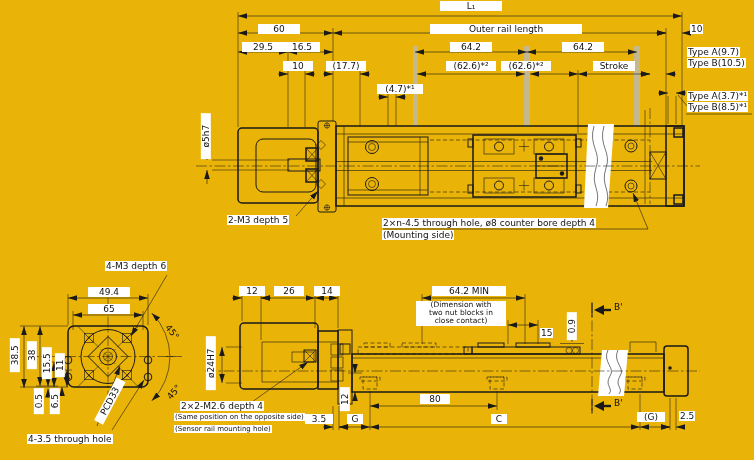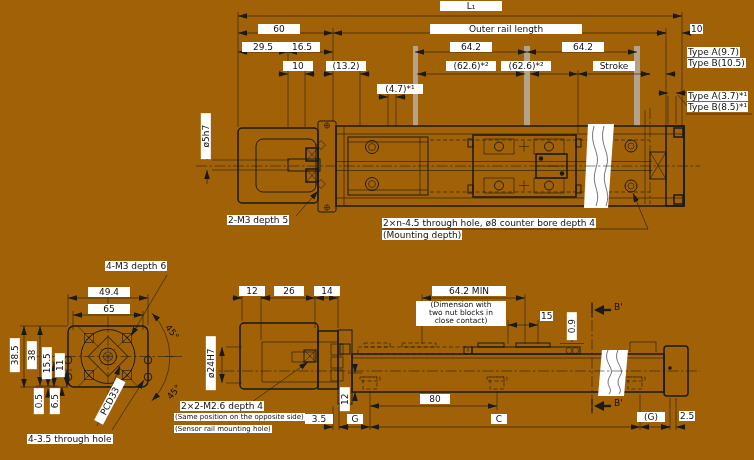--- a/index.html
+++ b/index.html
@@ -1,16 +1,16 @@
 <!DOCTYPE html>
 <html><head>
 <meta charset="utf-8">
 <style>
   html,body{margin:0;padding:0;background:#fff;}
-  #stage{position:relative;width:754px;height:460px;background:#a16207;overflow:hidden;
+  #stage{position:relative;width:754px;height:460px;background:#eab308;overflow:hidden;
          font-family:"DejaVu Sans",sans-serif;}
   #stage svg{position:absolute;left:0;top:0;}
   .o2{fill:none;stroke:#1a1a1a;stroke-width:1.5;}
   .o1{fill:none;stroke:#1a1a1a;stroke-width:1;}
   .t {fill:none;stroke:#1a1a1a;stroke-width:0.6;}
   .ext{fill:none;stroke:#1a1a1a;stroke-width:0.55;}
   .cl{fill:none;stroke:#1a1a1a;stroke-width:0.55;stroke-dasharray:11 2.5 2.5 2.5;}
   .hid{fill:none;stroke:#1a1a1a;stroke-width:0.6;stroke-dasharray:4 2.5;}
   .dim{fill:none;stroke:#1a1a1a;stroke-width:0.6;marker-start:url(#ar);marker-end:url(#ar);}
   .stub{fill:none;stroke:#1a1a1a;stroke-width:0.6;marker-end:url(#ar);}
@@ -332,35 +332,35 @@
   </g>
 </svg>
 
   <div class="lb c" style="left:440px;top:1px;width:60px">L₁</div>
   <div class="lb c" style="left:258px;top:24px;width:40px">60</div>
   <div class="lb c" style="left:430px;top:24px;width:150px">Outer rail length</div>
   <div class="lb" style="left:690px;top:24px">10</div>
   <div class="lb c" style="left:242px;top:42px;width:40px">29.5</div>
   <div class="lb c" style="left:284px;top:42px;width:34px">16.5</div>
   <div class="lb c" style="left:283px;top:61px;width:28px">10</div>
-  <div class="lb c" style="left:326px;top:61px;width:38px">(13.2)</div>
+  <div class="lb c" style="left:326px;top:61px;width:38px">(17.7)</div>
   <div class="lb c" style="left:450px;top:42px;width:40px">64.2</div>
   <div class="lb c" style="left:446px;top:61px;width:48px">(62.6)*²</div>
   <div class="lb c" style="left:377px;top:84px;width:44px">(4.7)*¹</div>
   <div class="lb c" style="left:562px;top:42px;width:40px">64.2</div>
   <div class="lb c" style="left:501px;top:61px;width:48px">(62.6)*²</div>
   <div class="lb c" style="left:593px;top:61px;width:40px">Stroke</div>
   <div class="lb" style="left:687px;top:47px">Type A(9.7)</div>
   <div class="lb" style="left:687px;top:58px">Type B(10.5)</div>
   <div class="lb" style="left:687px;top:91px">Type A(3.7)*¹</div>
   <div class="lb" style="left:687px;top:102px">Type B(8.5)*¹</div>
   <div class="lb c rot" style="left:183px;top:131px;width:44px">ø5h7</div>
   <div class="lb" style="left:227px;top:215px">2-M3 depth 5</div>
   <div class="lb" style="left:382px;top:218px">2×n-4.5 through hole, ø8 counter bore depth 4</div>
-  <div class="lb" style="left:382px;top:230px">(Mounting depth)</div>
+  <div class="lb" style="left:382px;top:230px">(Mounting side)</div>
 
   <div class="lb" style="left:105px;top:261px">4-M3 depth 6</div>
   <div class="lb c" style="left:88px;top:287px;width:40px">49.4</div>
   <div class="lb c" style="left:88px;top:304px;width:40px">65</div>
   <div class="lb c rot" style="left:-2px;top:350px;width:32px">38.5</div>
   <div class="lb c rot" style="left:18px;top:350px;width:26px">38</div>
   <div class="lb c rot" style="left:31px;top:358px;width:30px">15.5</div>
   <div class="lb c rot" style="left:48px;top:360px;width:22px">11</div>
   <div class="lb c rot" style="left:26px;top:396px;width:24px">0.5</div>
   <div class="lb c rot" style="left:42px;top:396px;width:24px">6.5</div>
@@ -369,21 +369,21 @@
   <div class="lb c" style="left:158px;top:327px;width:26px;transform:rotate(50deg);background:transparent">45°</div>
   <div class="lb c" style="left:160px;top:387px;width:26px;transform:rotate(-50deg);background:transparent">45°</div>
 
   <div class="lb c" style="left:239px;top:286px;width:24px">12</div>
   <div class="lb c" style="left:274px;top:286px;width:28px">26</div>
   <div class="lb c" style="left:314px;top:286px;width:24px">14</div>
   <div class="lb c" style="left:432px;top:286px;width:72px">64.2 MIN</div>
   <div class="lb md c" style="left:416px;top:301px;width:88px">(Dimension with</div>
   <div class="lb md c" style="left:416px;top:309px;width:88px">two nut blocks in</div>
   <div class="lb md c" style="left:416px;top:317px;width:88px">close contact)</div>
-  <div class="lb" style="left:540px;top:311px">15</div>
+  <div class="lb" style="left:540px;top:328px">15</div>
   <div class="lb c rot" style="left:558px;top:321px;width:26px">0.9</div>
   <div class="lb" style="left:613px;top:302px;background:transparent">B'</div>
   <div class="lb" style="left:613px;top:398px;background:transparent">B'</div>
   <div class="lb c rot" style="left:184px;top:358px;width:52px">ø24H7</div>
   <div class="lb" style="left:180px;top:401px">2×2-M2.6 depth 4</div>
   <div class="lb sm" style="left:174px;top:413px">(Same position on the opposite side)</div>
   <div class="lb sm" style="left:174px;top:425px">(Sensor rail mounting hole)</div>
   <div class="lb c" style="left:305px;top:414px;width:26px">3.5</div>
   <div class="lb c" style="left:347px;top:414px;width:14px">G</div>
   <div class="lb c rot" style="left:333px;top:394px;width:22px">12</div>

